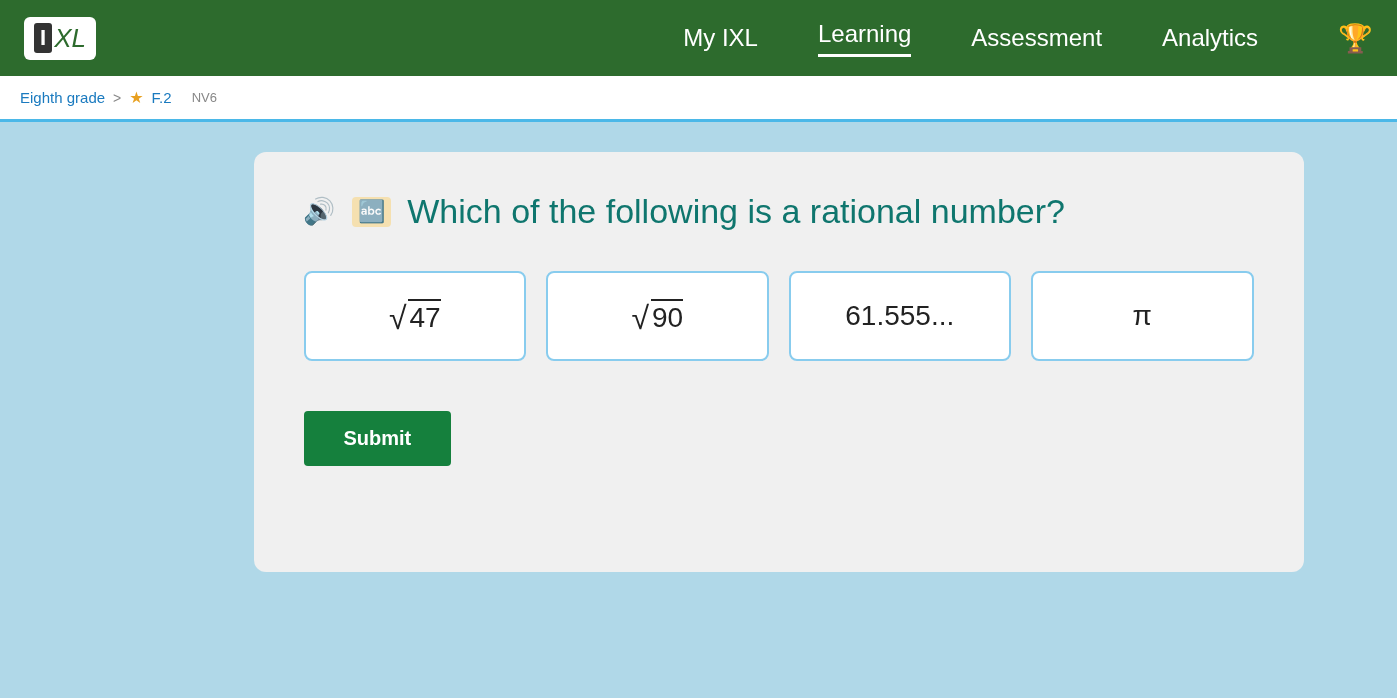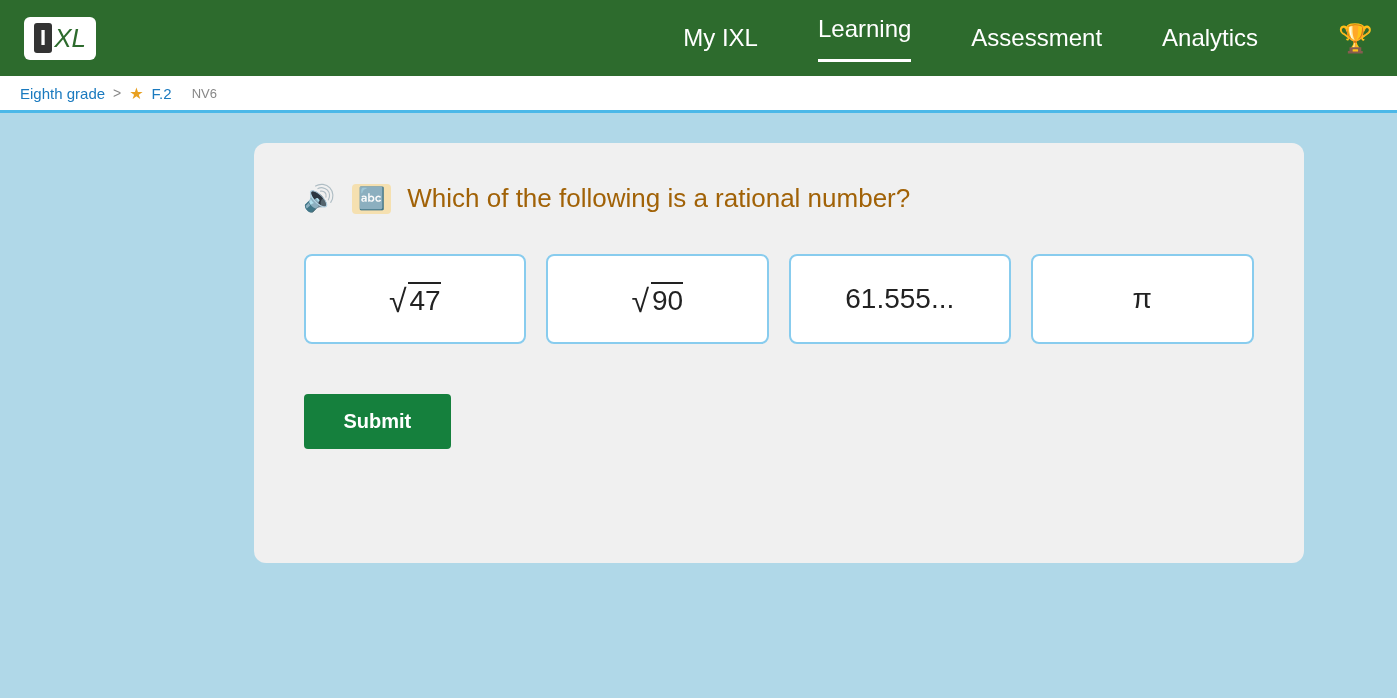--- a/index.html
+++ b/index.html
@@ -52,31 +52,31 @@
     }
     .nav-link {
       color: white;
       font-size: 24px;
       font-weight: 400;
       text-decoration: none;
       cursor: pointer;
     }
     .nav-link.active {
       border-bottom: 3px solid white;
-      padding-bottom: 16px;
+      padding-bottom: 6px;
     }
     .trophy-area {
       color: #f0c040;
       font-size: 28px;
     }
 
     
     .breadcrumb-bar {
       background: white;
-      height: 37px;
+      height: 46px;
       display: flex;
       align-items: center;
       padding: 0 20px;
       border-bottom: 3px solid #4bb8e8;
       font-size: 15px;
       color: #555;
       gap: 8px;
     }
     .breadcrumb-link {
       color: #1a7abf;
@@ -135,22 +135,22 @@
     }
     .translate-icon {
       color: #cc7700;
       font-size: 22px;
       cursor: pointer;
       background: #f5e0b0;
       border-radius: 4px;
       padding: 2px 6px;
     }
     .question-text {
-      font-size: 26px;
-      color: #a16207;
+      font-size: 34px;
+      color: #0f766e;
       font-weight: 400;
     }
 
     
     .choices-row {
       display: flex;
       gap: 20px;
       margin-bottom: 50px;
       flex-wrap: nowrap;
     }

